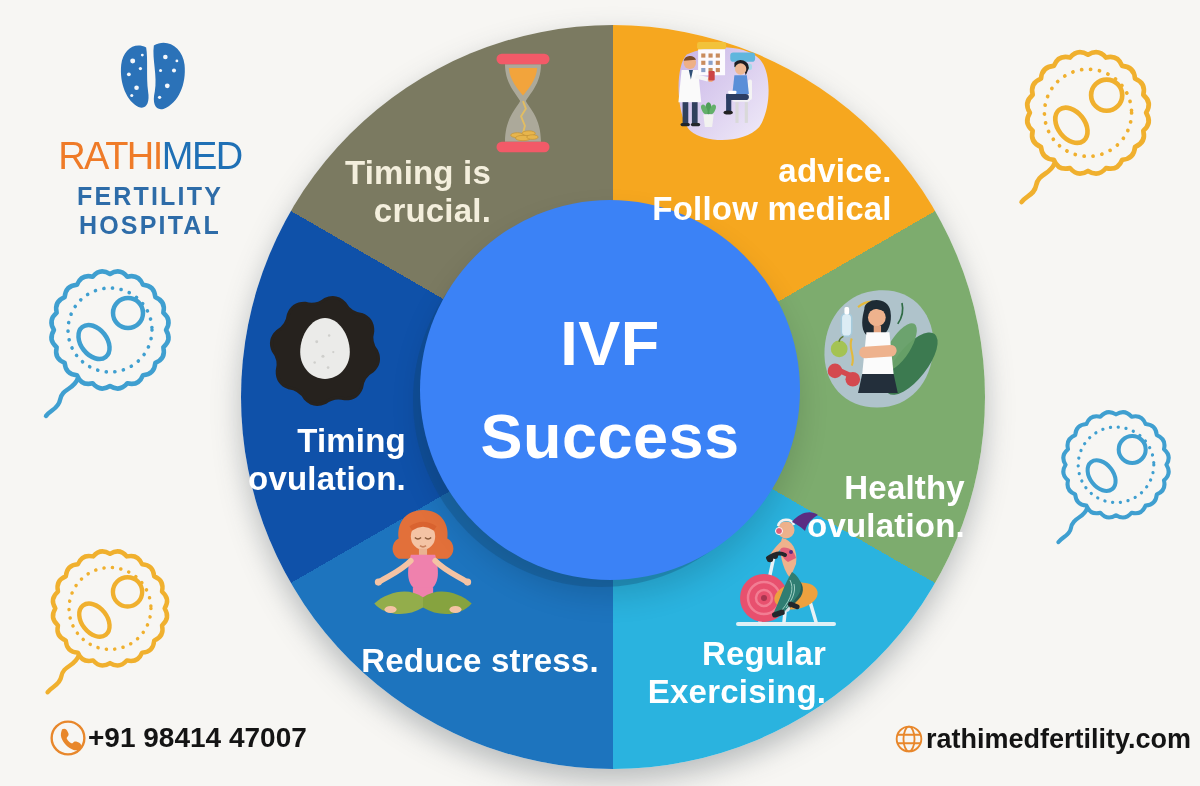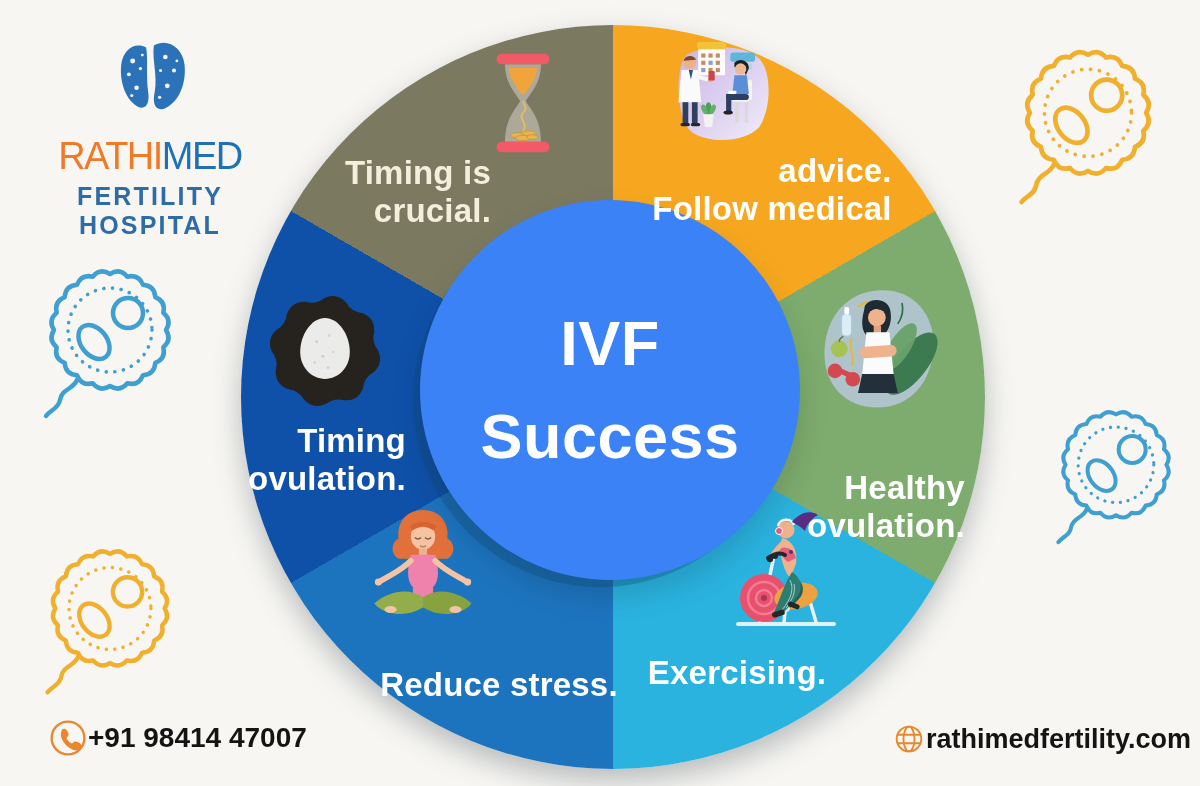--- a/index.html
+++ b/index.html
@@ -257,23 +257,24 @@
   </div>
   <div class="lbl" style="left:772px;top:190px;">
     <span>advice.</span>
     <span>Follow medical</span>
   </div>
   <div class="lbl" style="left:886px;top:471px;margin-top:36px;">
     <span>Healthy</span>
     <span>ovulation.</span>
   </div>
   <div class="lbl" style="left:737px;top:673px;">
+    <span>Regular</span>
     <span>Exercising.</span>
   </div>
-  <div class="lbl" style="left:499px;top:661px;margin-top:24px;">
+  <div class="lbl" style="left:480px;top:661px;">
     <span>Reduce stress.</span>
     <span></span>
   </div>
   <div class="lbl" style="left:327px;top:460px;">
     <span>Timing</span>
     <span>ovulation.</span>
   </div>
 
   <div class="contact" style="left:48px;top:718px;">
     <svg width="40" height="40" viewBox="0 0 44 44">

